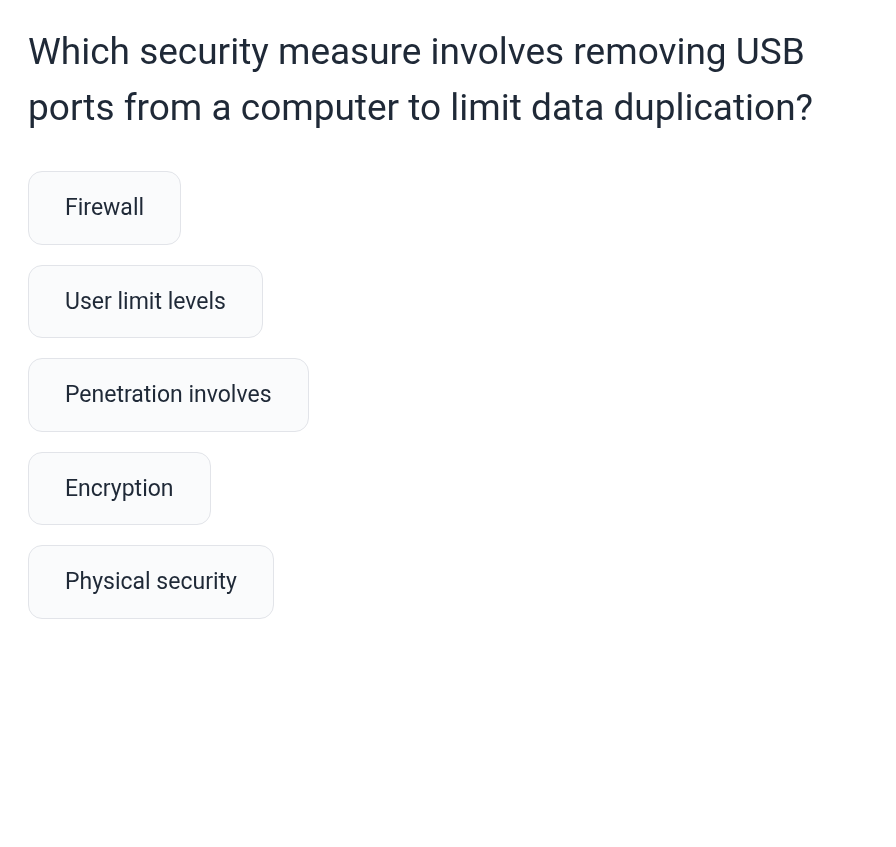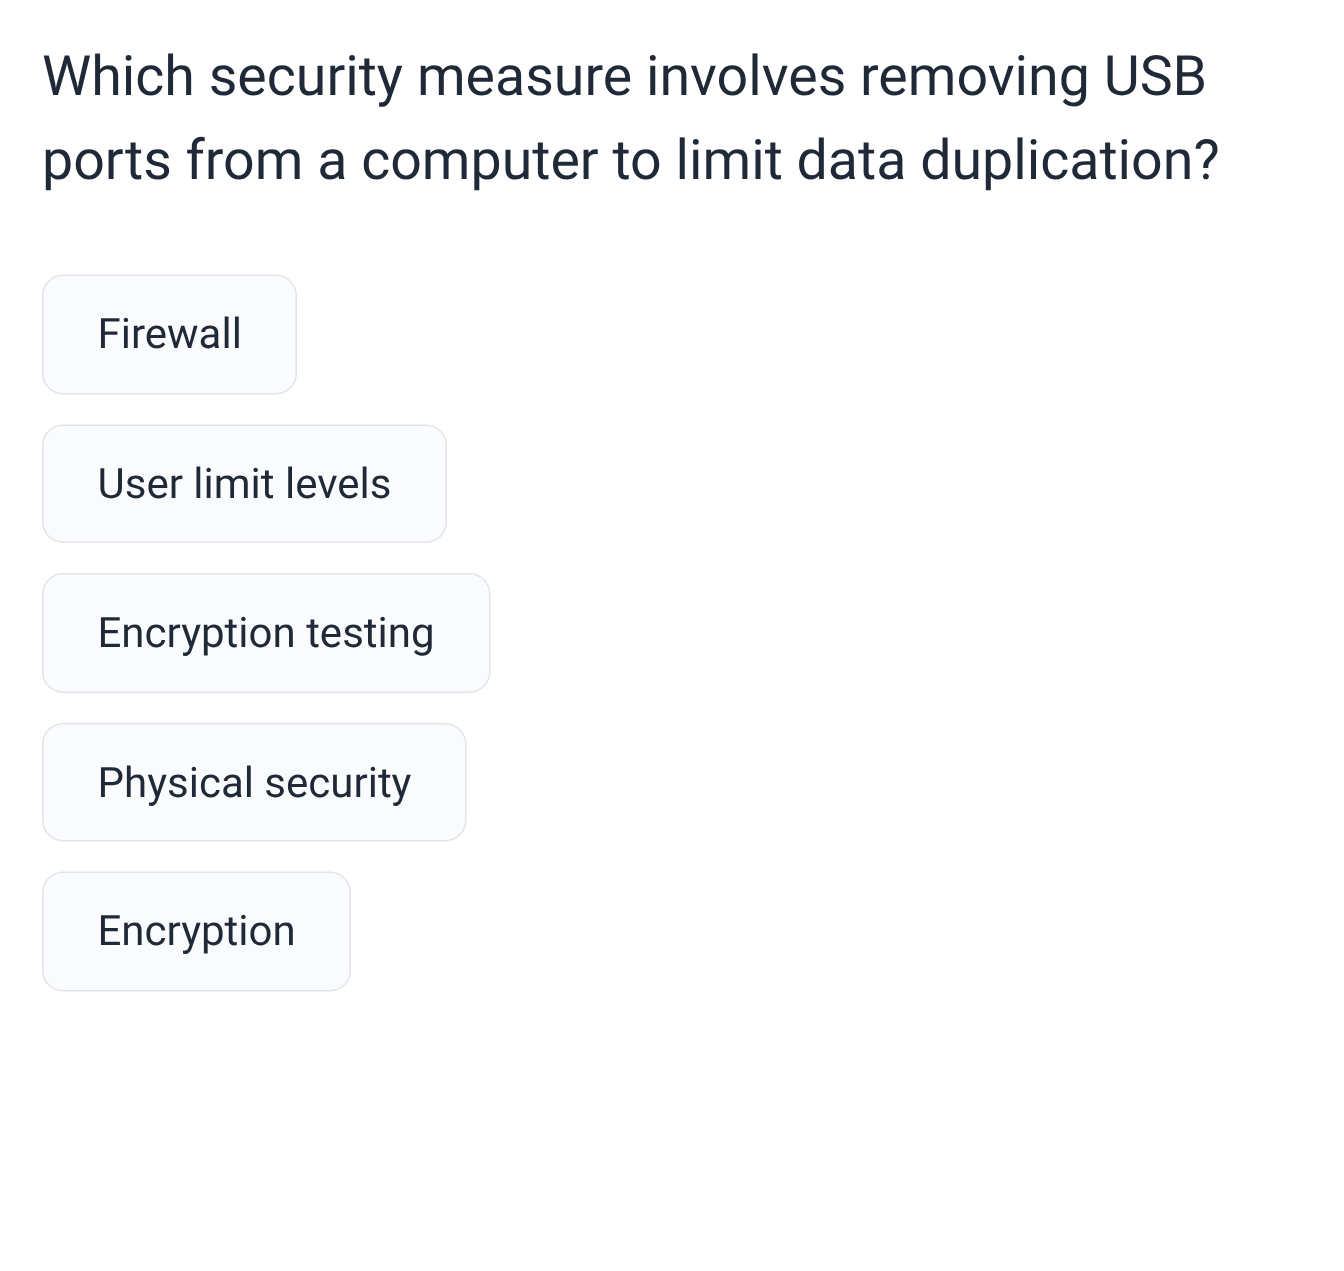--- a/index.html
+++ b/index.html
@@ -11,44 +11,44 @@
       font-family: -apple-system, BlinkMacSystemFont, "Segoe UI", Roboto, Helvetica, Arial, sans-serif;
       background: #ffffff;
       padding: 24px 28px;
       width: 896px;
     }
     .question-text {
       font-size: 37px;
       line-height: 1.5;
       color: #1f2937;
       font-weight: 400;
-      margin-bottom: 48px;
+      margin-bottom: 36px;
     }
     .options {
       display: flex;
       flex-direction: column;
       gap: 20px;
       align-items: flex-start;
     }
     .option {
       border: 1px solid #e2e4e9;
       background: #fafbfc;
       border-radius: 14px;
       padding: 22px 36px;
-      font-size: 28px;
+      font-size: 23px;
       color: #1f2937;
       cursor: pointer;
       display: inline-block;
       line-height: 1.2;
     }
   </style>
 </head>
 <body>
 
 <div class="question-text">Which security measure involves removing USB ports from a computer to limit data duplication?</div>
 
 <div class="options">
   <div class="option">Firewall</div>
   <div class="option">User limit levels</div>
-  <div class="option">Encryption testing</div>
+  <div class="option">Penetration involves</div>
+  <div class="option">Encryption</div>
   <div class="option">Physical security</div>
-  <div class="option">Encryption</div>
 </div>
 
 </body></html>

